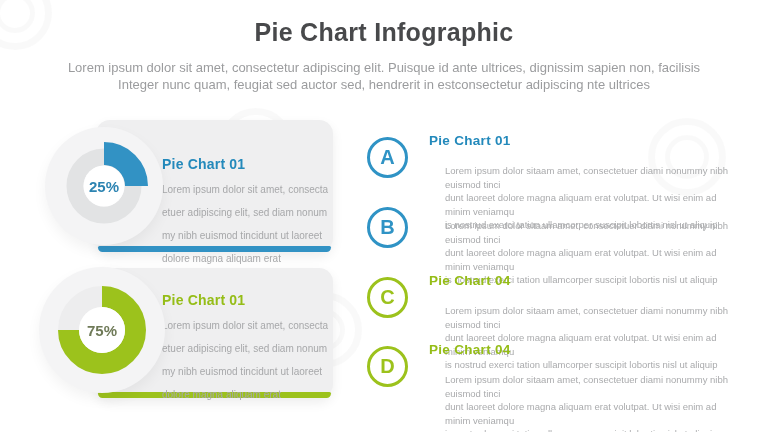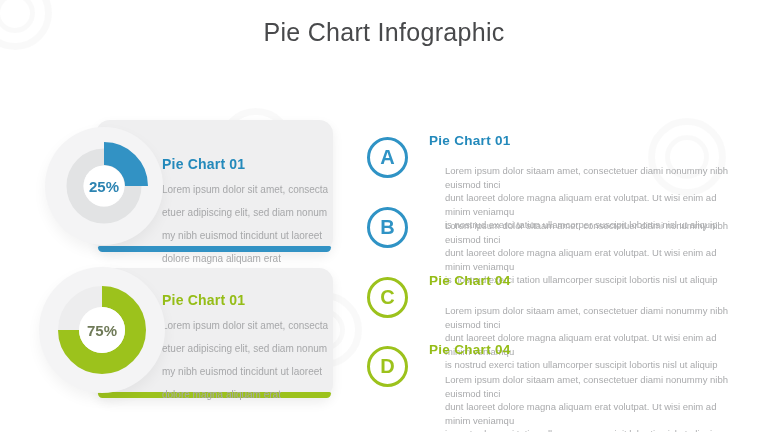--- a/index.html
+++ b/index.html
@@ -3,21 +3,21 @@
 <meta charset="utf-8">
 <style>
   html,body{margin:0;padding:0;background:#fff;}
   .stage{
     position:relative;width:768px;height:432px;overflow:hidden;background:#ffffff;
     font-family:"Liberation Sans","DejaVu Sans",sans-serif;
   }
   
   .title{
     position:absolute;top:18px;left:0;width:100%;text-align:center;
-    font-size:25px;font-weight:normal;color:#48494b;letter-spacing:.3px;
+    font-size:25px;font-weight:bold;color:#48494b;letter-spacing:.3px;
   }
   .subtitle{
     position:absolute;top:59px;left:0;width:100%;text-align:center;
     font-size:13px;line-height:17px;color:#9b9c9e;white-space:pre-line;
   }
   
   .card{
     position:absolute;left:96px;width:237px;background:#efeff0;border-radius:14px;
     box-shadow:0 5px 12px rgba(0,0,0,.07);
   }
@@ -81,20 +81,22 @@
       <div class="wm-inner"></div>
     </div>
   <div class="wm" style="left:648px;top:118px;width:64px;height:64px;">
       <div class="wm-inner"></div>
     </div>
   <div class="wm" style="left:286px;top:292px;width:62px;height:62px;">
       <div class="wm-inner"></div>
     </div>
 
   <div class="title">Pie Chart Infographic</div>
+  <div class="subtitle">Lorem ipsum dolor sit amet, consectetur adipiscing elit. Puisque id ante ultrices, dignissim sapien non, facilisis
+Integer nunc quam, feugiat sed auctor sed, hendrerit in estconsectetur adipiscing nte ultrices</div>
 
   <div class="card card-1">
     <div class="card-bar blue"></div>
   </div>
   <div class="card-heading blue h1-pos">Pie Chart 01</div>
   <div class="card-body b1-pos">Lorem ipsum dolor sit amet, consecta
 etuer adipiscing elit, sed diam nonum
 my nibh euismod tincidunt ut laoreet
 dolore magna aliquam erat</div>
 

